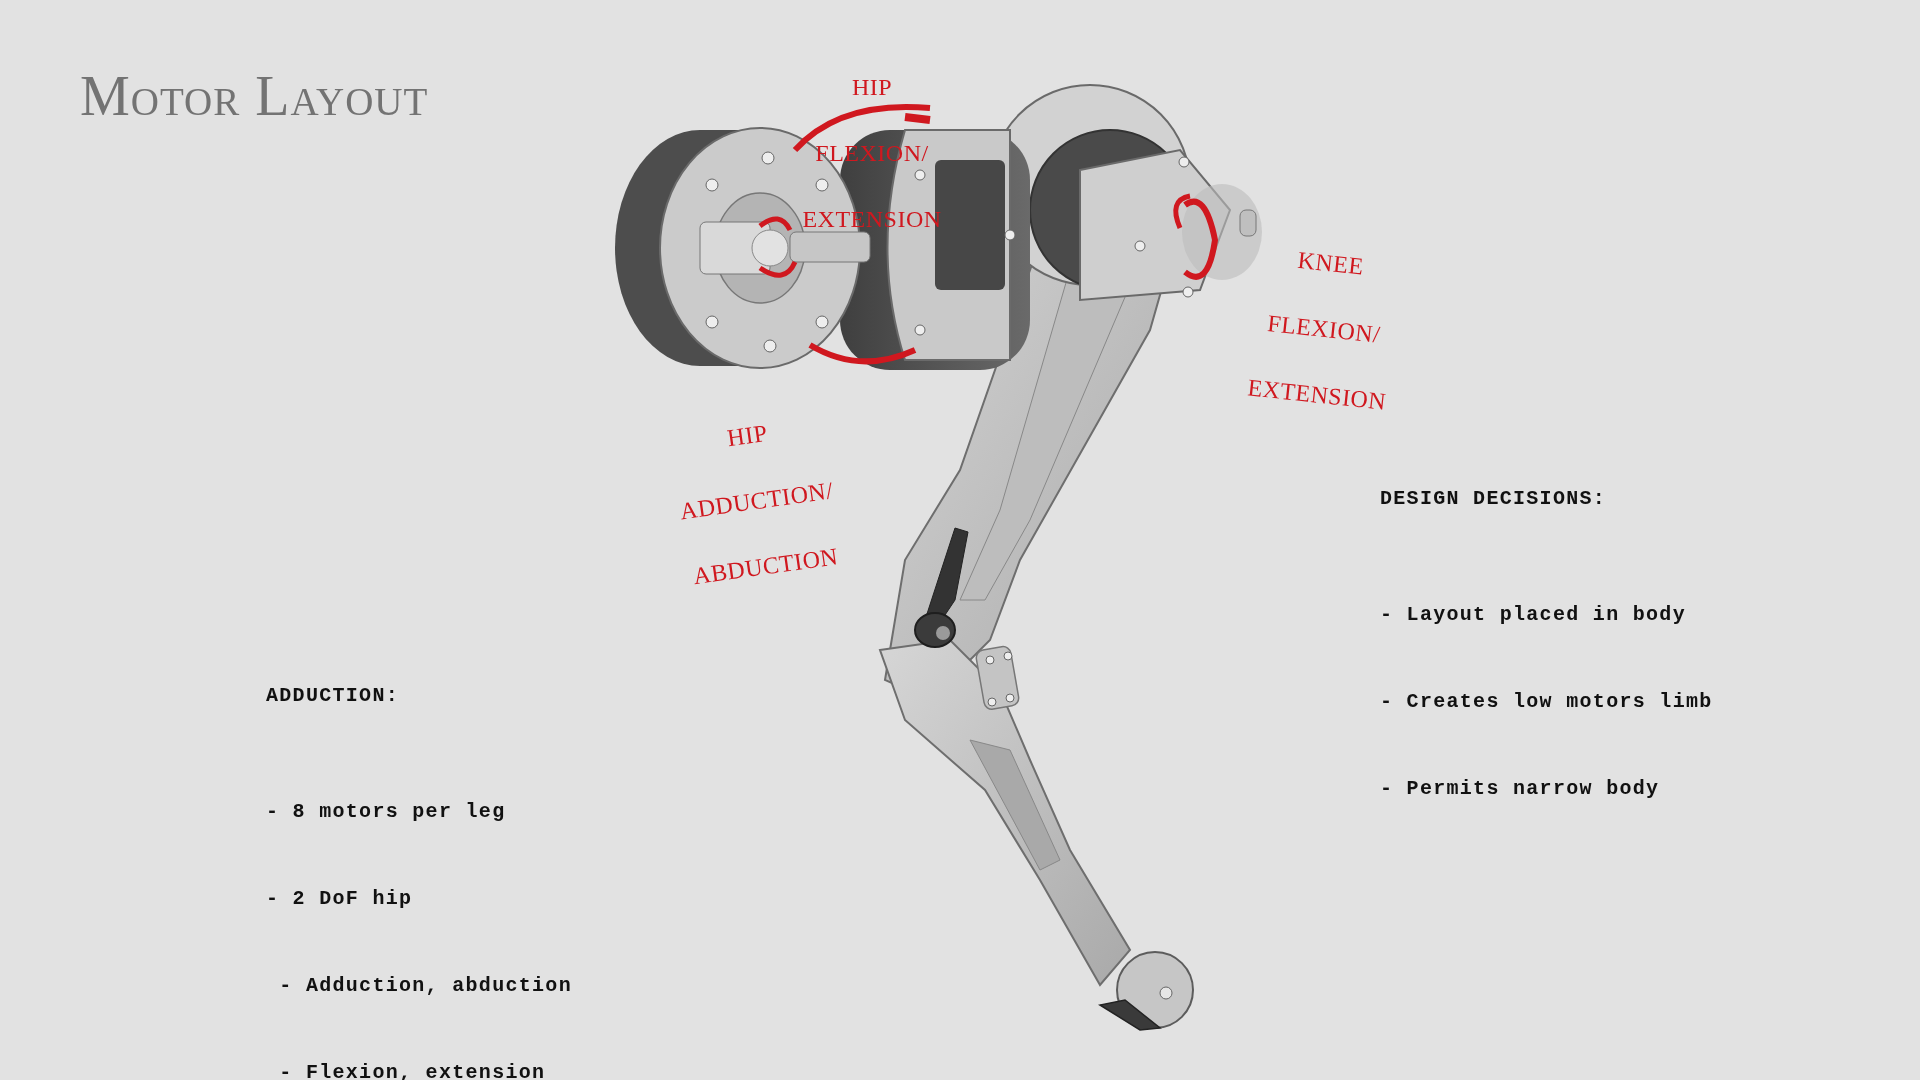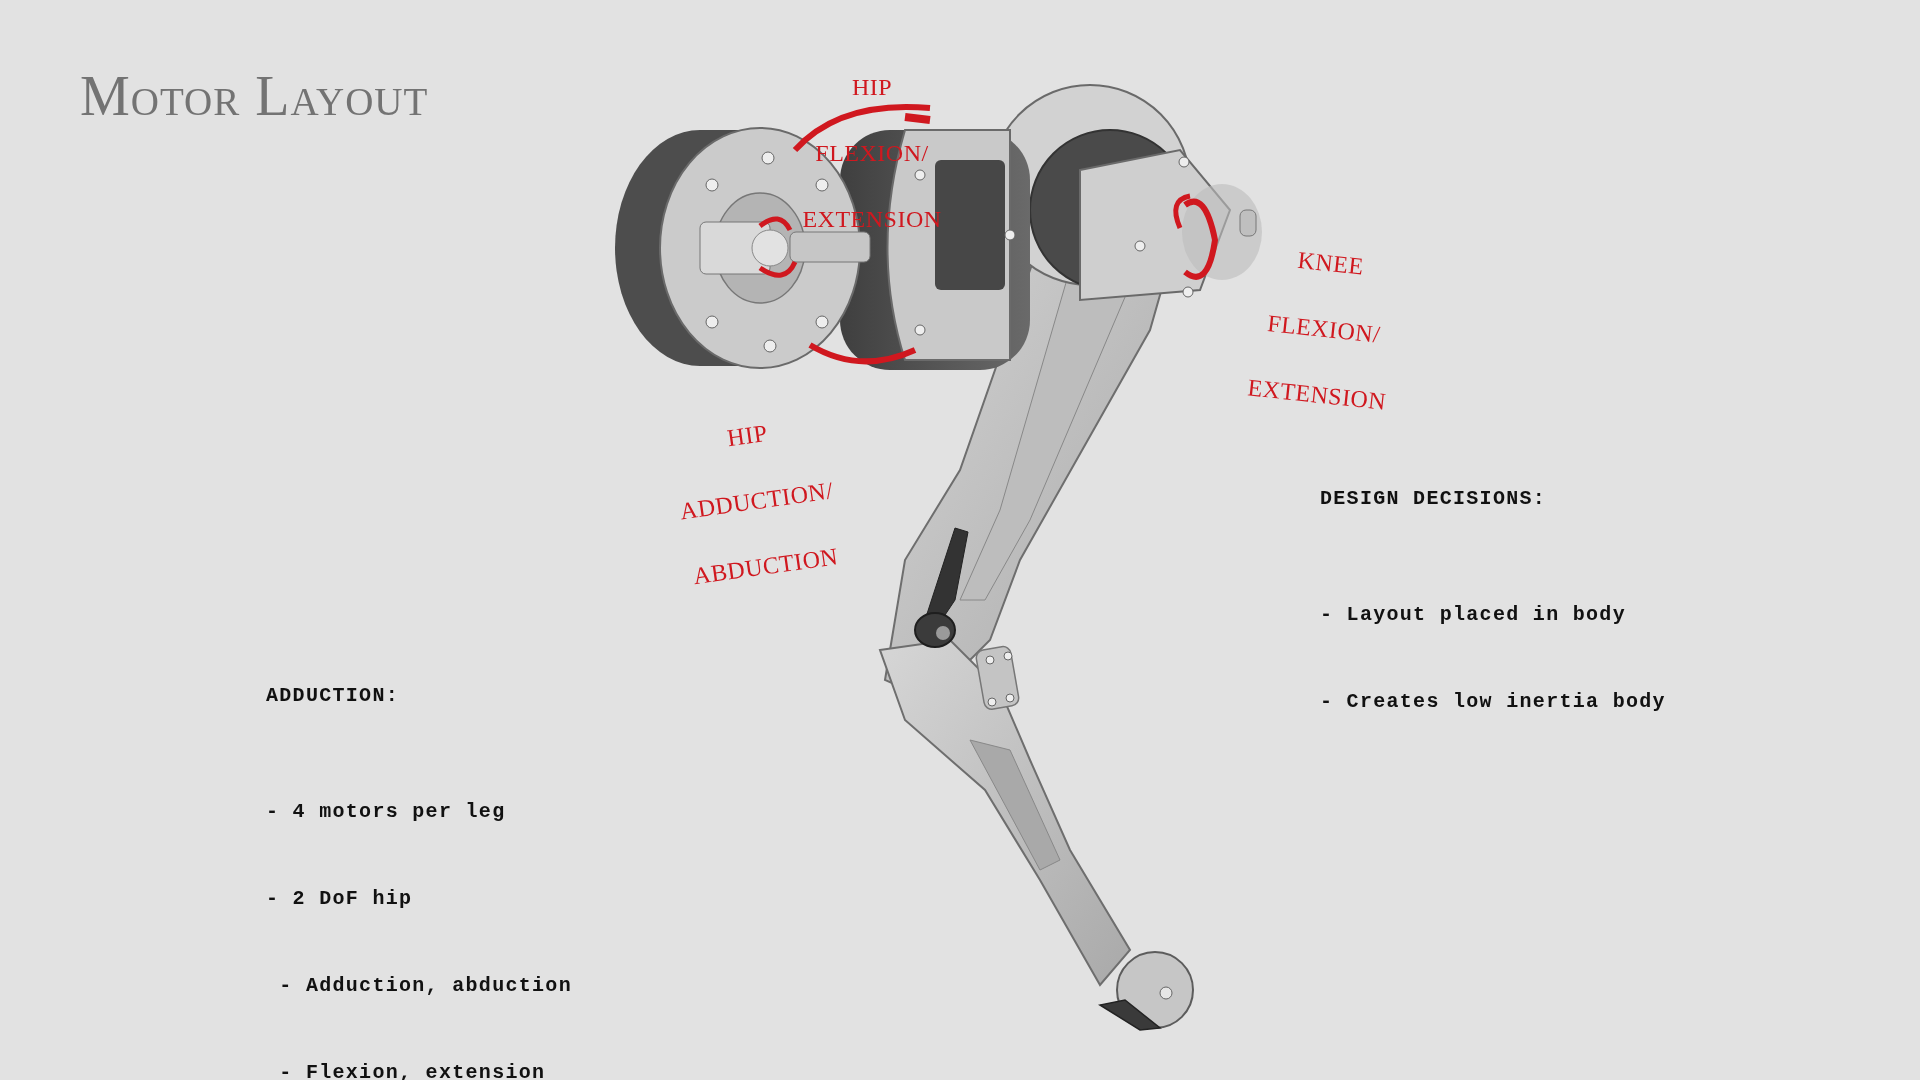--- a/index.html
+++ b/index.html
@@ -111,27 +111,28 @@
   <div>ADDUCTION/</div>
   <div>ABDUCTION</div>
 </div>
 
 <div class="redlabel" style="left:1240px; top:208px; width:170px; transform:rotate(6deg);">
   <div>KNEE</div>
   <div>FLEXION/</div>
   <div>EXTENSION</div>
 </div>
 
-<div class="textblock" style="left:1320px; top:426px;">
+<div class="textblock" style="left:1380px; top:426px;">
   <div class="heading">DESIGN DECISIONS:</div>
   <div>- Layout placed in body</div>
-  <div>- Creates low inertia body</div>
+  <div>- Creates low motors limb</div>
+  <div>- Permits narrow body</div>
 </div>
 
 <div class="textblock" style="left:266px; top:623px;">
   <div class="heading">ADDUCTION:</div>
-  <div>- 4 motors per leg</div>
+  <div>- 8 motors per leg</div>
   <div>- 2 DoF hip</div>
   <div> - Adduction, abduction</div>
   <div> - Flexion, extension</div>
   
   
 </div>
 
 </body></html>

